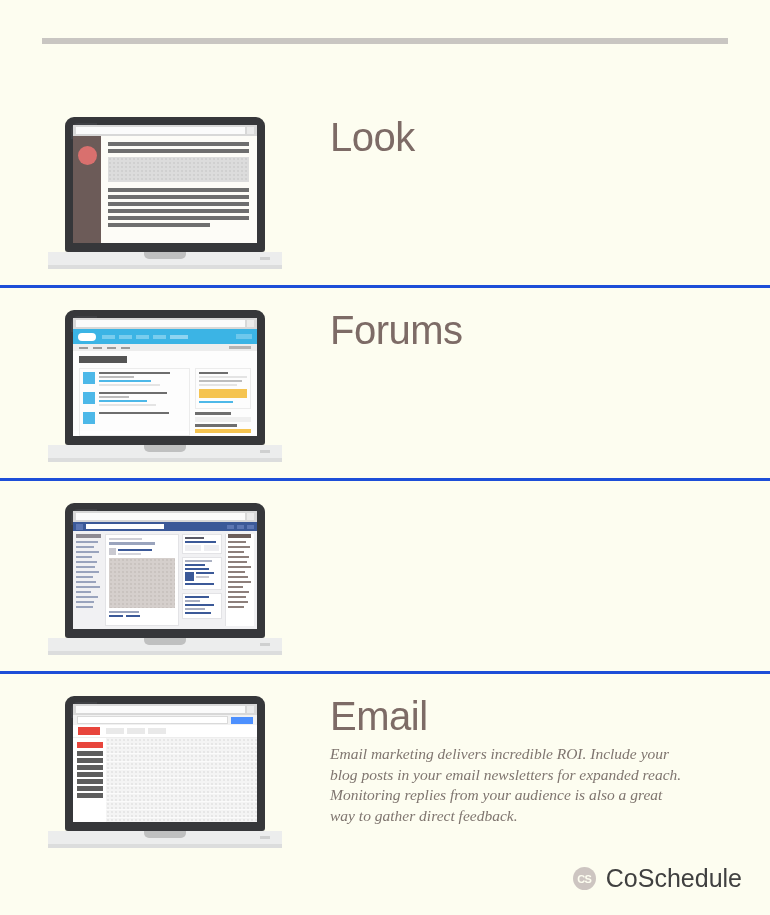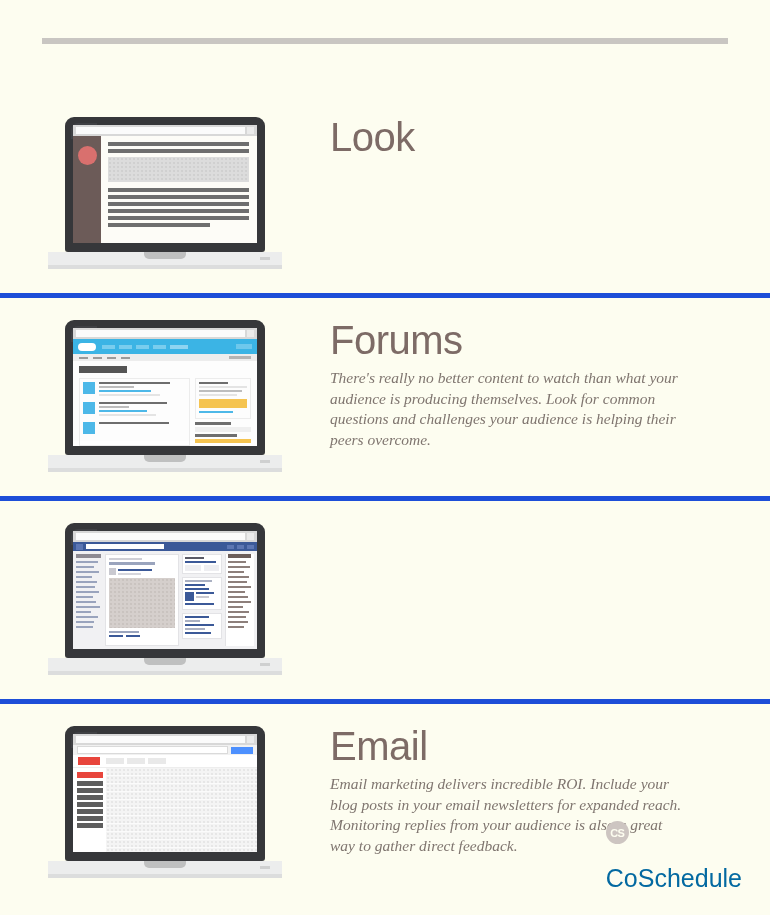--- a/index.html
+++ b/index.html
@@ -46,22 +46,21 @@
     top: 95px;
     width: 770px;
   }
   .section {
     position: relative;
     display: flex;
     align-items: flex-start;
     height: 190px;
   }
   .section + .section {
-    border-top: 5px solid #1d4ed8;
-    margin-top: 8px;
+    border-top: 3px solid #1d4ed8;
   }
   .section-art {
     width: 330px;
     flex: 0 0 330px;
     display: flex;
     justify-content: center;
     align-items: flex-start;
     padding-top: 22px;
   }
   .section-body {
@@ -251,39 +250,39 @@
   .gm-row { height: 7px; border-bottom: 1px solid #fbfbfb;
     background-image: radial-gradient(#e6e6e6 0.7px, transparent 0.8px);
     background-size: 4px 4px; }
 
   
   .footer {
     position: absolute;
     right: 28px;
     bottom: 22px;
     display: flex;
-    gap: 20px;
-    flex-direction: column;
+    align-items: center;
+    gap: 10px;
   }
   .cs-badge {
     width: 23px; height: 23px;
     border-radius: 50%;
     background: #cdc5c1;
     color: #fdfdf0;
     font-size: 11px;
     font-weight: bold;
     display: flex;
     align-items: center;
     justify-content: center;
     letter-spacing: -0.5px;
   }
   .cs-word {
     font-family: "Liberation Sans", sans-serif;
     font-size: 25px;
-    color: #0369a1;
+    color: #404040;
     letter-spacing: 0px;
   }
 </style>
 </head>
 <body>
 
 <div class="page-header">
   <div class="title-rule"></div>
 </div>
 
@@ -406,21 +405,20 @@
         </div>
         <div class="laptop-base">
           <div class="base-notch"></div>
           <div class="base-dot"></div>
         </div>
         <div class="laptop-base-shadow"></div>
       </div>
     </div>
     <div class="section-body">
       <h2 class="section-heading">Forums</h2>
-      <p class="section-text">There's really no better content to watch than what your audience is producing themselves. Look for common questions and challenges your audience is helping their peers overcome.</p>
     </div>
   </div>
 
   <div class="section">
     <div class="section-art">
       <div class="laptop">
         <div class="laptop-lid">
           <div class="lid-corner"></div>
           <div class="screen">
             <div class="urlbar">

